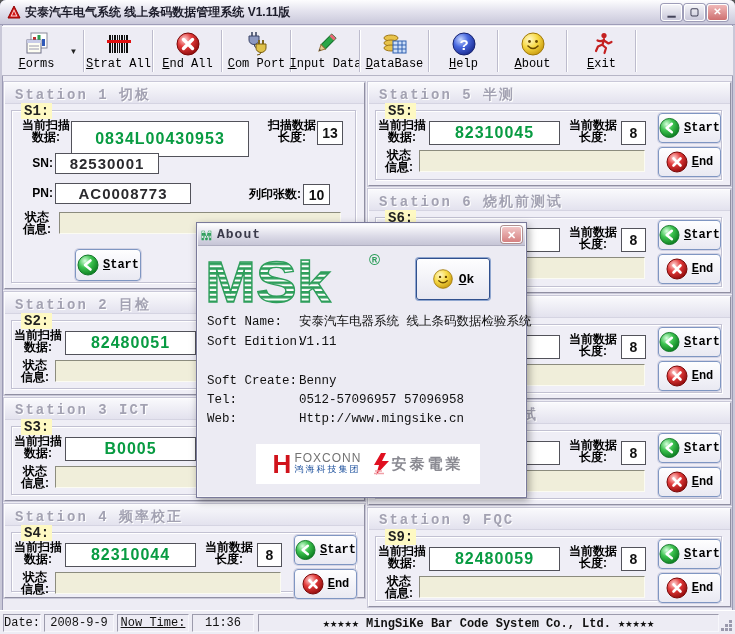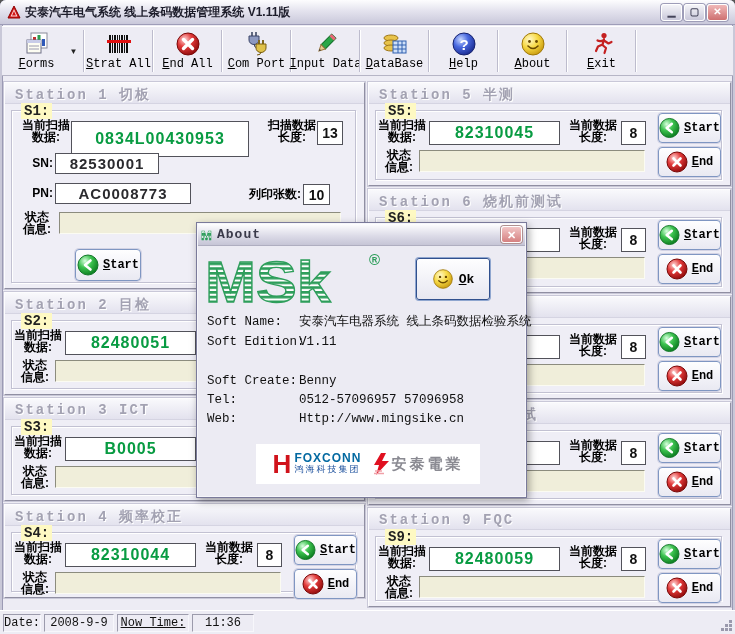--- a/index.html
+++ b/index.html
@@ -106,21 +106,21 @@
     background:linear-gradient(#FEFEFF,#E7E7F1);border:1px solid #30508E;border-radius:3px;box-shadow:0 0 0 1px #8FA6CF;
     font-family:"Liberation Mono","DejaVu Sans Mono",monospace;font-size:13px;font-weight:bold;cursor:default;}
   .about-row{position:absolute;left:10px;white-space:nowrap;
     font-family:"Liberation Mono","DejaVu Sans Mono",monospace;font-size:12.5px;color:#111;}
   .about-row .arl{display:inline-block;width:92px;}
   .logo-strip{position:absolute;left:59px;top:221px;width:224px;height:40px;background:#FFF;
     display:flex;align-items:center;justify-content:center;gap:12px;}
   .foxconn{display:flex;align-items:center;gap:3px;}
   .foxconn-h{color:#D0121B;font-weight:900;font-size:26px;line-height:24px;font-family:"Liberation Sans",sans-serif;}
   .foxconn-txt{display:flex;flex-direction:column;line-height:11px;}
-  .foxconn-name{color:#0369a1;font-weight:bold;font-size:12px;letter-spacing:1px;}
+  .foxconn-name{color:#737373;font-weight:normal;font-size:12px;letter-spacing:1px;}
   .foxconn-sub{color:#1B4F9C;font-size:9px;letter-spacing:2px;}
   .antai{display:flex;align-items:center;gap:0;}
   .antai-txt{color:#8A8A92;font-size:15px;font-weight:bold;letter-spacing:3px;}
   
   .statusbar{position:absolute;left:0;right:0;bottom:0;height:24px;background:#EDECF4;
     border-top:1px solid #FFF;font-family:"Liberation Mono","DejaVu Sans Mono",monospace;font-size:12px;color:#111;}
   .sseg{position:absolute;top:3px;height:18px;border:1px solid;border-color:#9C9BAC #F7F7FB #F7F7FB #9C9BAC;
     display:flex;align-items:center;justify-content:center;white-space:nowrap;overflow:hidden;}
   .seg-datelbl{left:3px;width:38px;}
   .seg-date{left:44px;width:70px;}
@@ -560,20 +560,21 @@
         <span class="antai-txt">安泰電業</span>
       </span>
     </div>
   </div>
 
   <div class="statusbar">
     <span class="sseg seg-datelbl">Date:</span>
     <span class="sseg seg-date">2008-9-9</span>
     <span class="sseg seg-timelbl">Now Time:</span>
     <span class="sseg seg-time">11:36</span>
+    <span class="sseg seg-co">★★★★★ MingSiKe Bar Code System Co., Ltd. ★★★★★</span>
     <svg class="grip" viewBox="0 0 13 13">
       <g fill="#9A99AC">
         <rect x="9" y="1" width="3" height="3"></rect>
           <rect x="9" y="5" width="3" height="3"></rect>
           <rect x="9" y="9" width="3" height="3"></rect>
         <rect x="5" y="5" width="3" height="3"></rect>
           <rect x="5" y="9" width="3" height="3"></rect>
         <rect x="1" y="9" width="3" height="3"></rect>
       </g>
     </svg>

